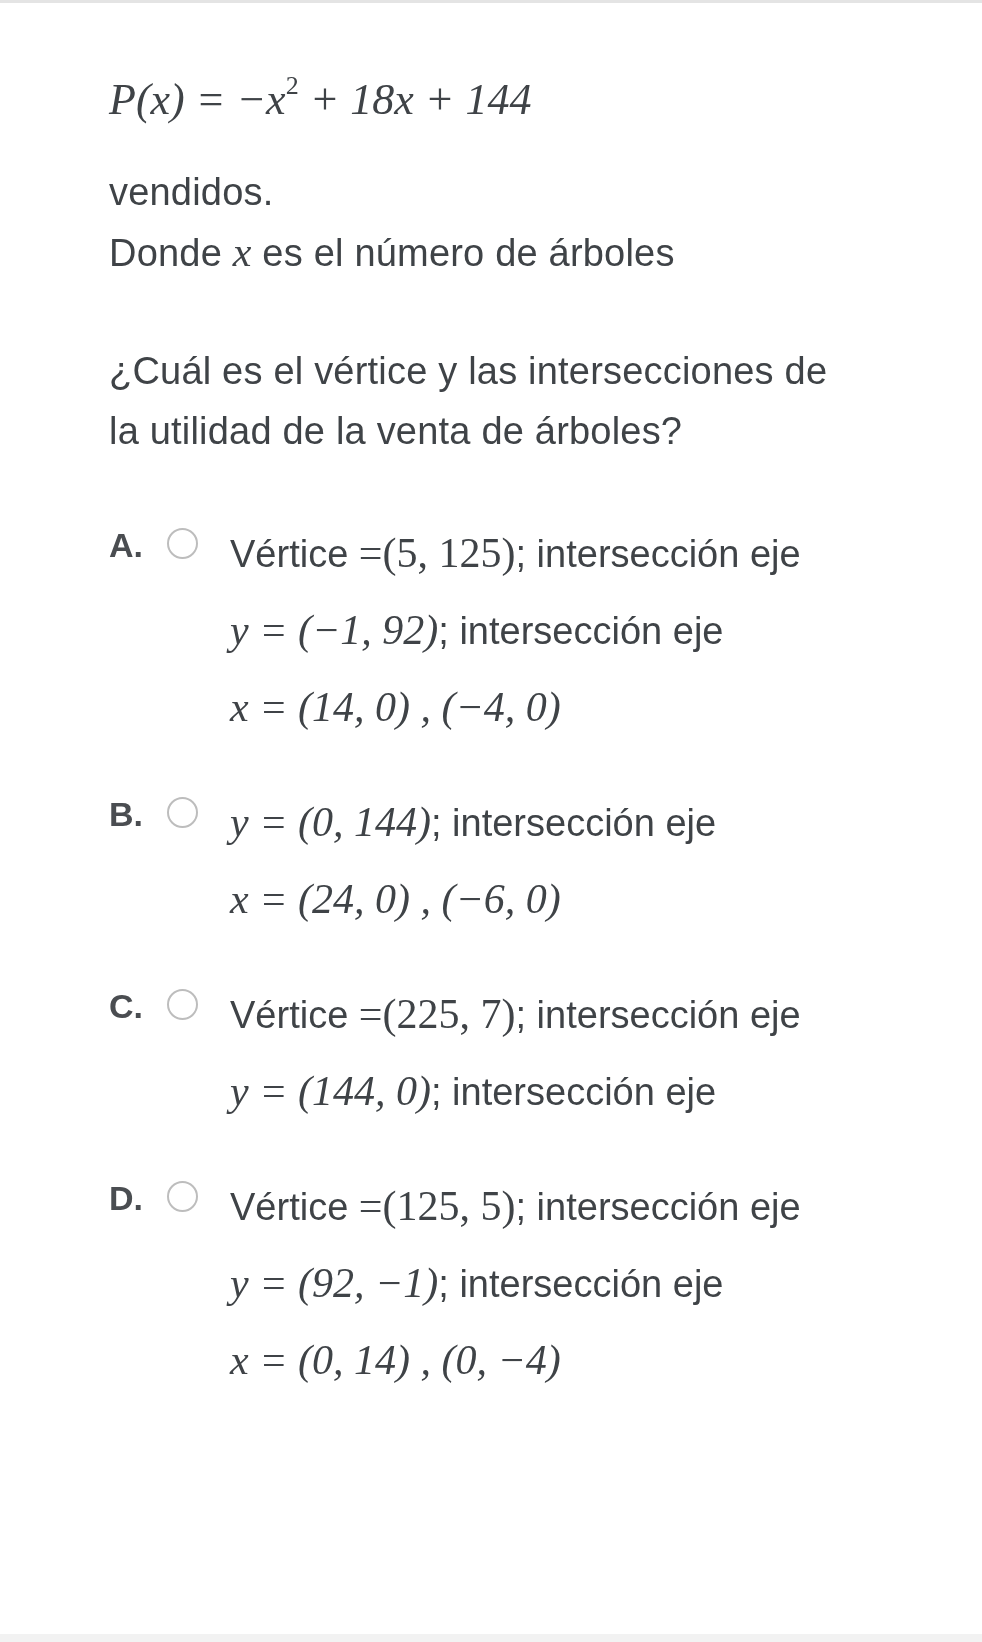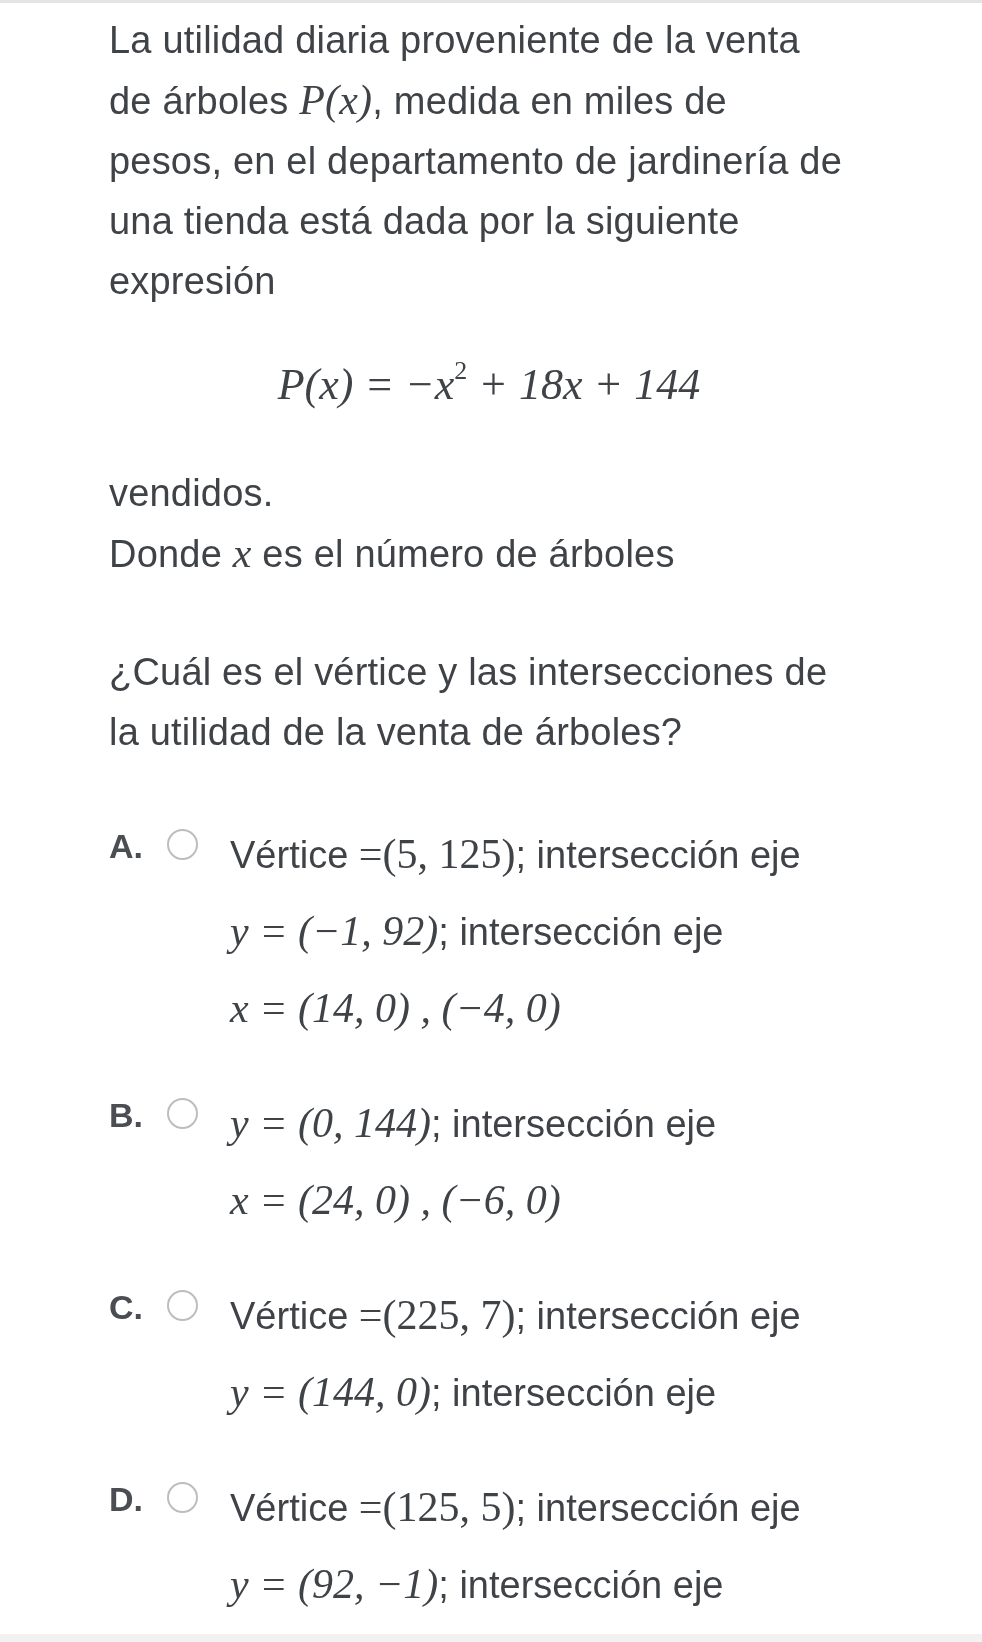--- a/index.html
+++ b/index.html
@@ -7,46 +7,39 @@
     width: 982px; height: 1642px; position: relative; overflow: hidden;
     color: #3f4347;
     font-family: "Liberation Sans", "DejaVu Sans", sans-serif;
   }
   .top-rule { position: absolute; top: 0; left: 0; width: 982px; height: 3px; background: #e4e4e4; }
   .bottom-band { position: absolute; bottom: 0; left: 0; width: 982px; height: 8px; background: #f2f2f2; }
   .content { position: absolute; left: 109px; top: 10px; width: 850px; }
   .para { font-size: 38px; line-height: 60px; margin: 0; letter-spacing: 0.2px; }
   .math { font-family: "Liberation Serif", "DejaVu Serif", serif; font-style: italic; font-size: 42px; }
   .math-up { font-family: "Liberation Serif", "DejaVu Serif", serif; font-style: normal; font-size: 42px; }
-  .formula { text-align: center; margin: 40px 0 52px 0; font-size: 44px; height: 60px; line-height: 48px; padding-right: 90px; }
+  .formula { margin: 40px 0 52px 0; font-size: 44px; height: 60px; line-height: 80px; padding-right: 90px; }
   .formula sup { font-size: 26px; font-style: normal; position: relative; top: -4px; }
   .question { margin-top: 58px; }
   .options { margin-top: 54px; }
   .option { display: flex; align-items: flex-start; margin-bottom: 38px; }
   .opt-letter { width: 58px; font-weight: bold; font-size: 34px; line-height: 60px; color: #4a4d51; }
   .radio {
     width: 31px; height: 31px; border: 2px solid #bdbdbd; border-radius: 50%;
     margin-top: 13px; margin-right: 32px; flex-shrink: 0; box-sizing: border-box; cursor: pointer;
   }
   .opt-text { font-size: 38px; line-height: 76px; width: 660px; }
   .opt-line { display: block; white-space: nowrap; }
 </style>
 </head>
 <body>
 
 <div class="top-rule"></div>
 
 <div class="content">
-  <div>
-    <p class="para">La utilidad diaria proveniente de la venta</p>
-    <p class="para"><span>de árboles </span><span class="math">P(x)</span><span>, medida en miles de</span></p>
-    <p class="para">pesos, en el departamento de jardinería de</p>
-    <p class="para">una tienda está dada por la siguiente</p>
-    <p class="para">expresión</p>
-  </div>
 
   <div class="formula math"><span>P(x) = −x</span><sup>2</sup><span> + 18x + 144</span></div>
 
   <div>
     <p class="para">vendidos.</p>
     <p class="para"><span>Donde </span><span class="math">x</span><span> es el número de árboles</span></p>
   </div>
 
   <div class="question">
     <p class="para">¿Cuál es el vértice y las intersecciones de</p>

